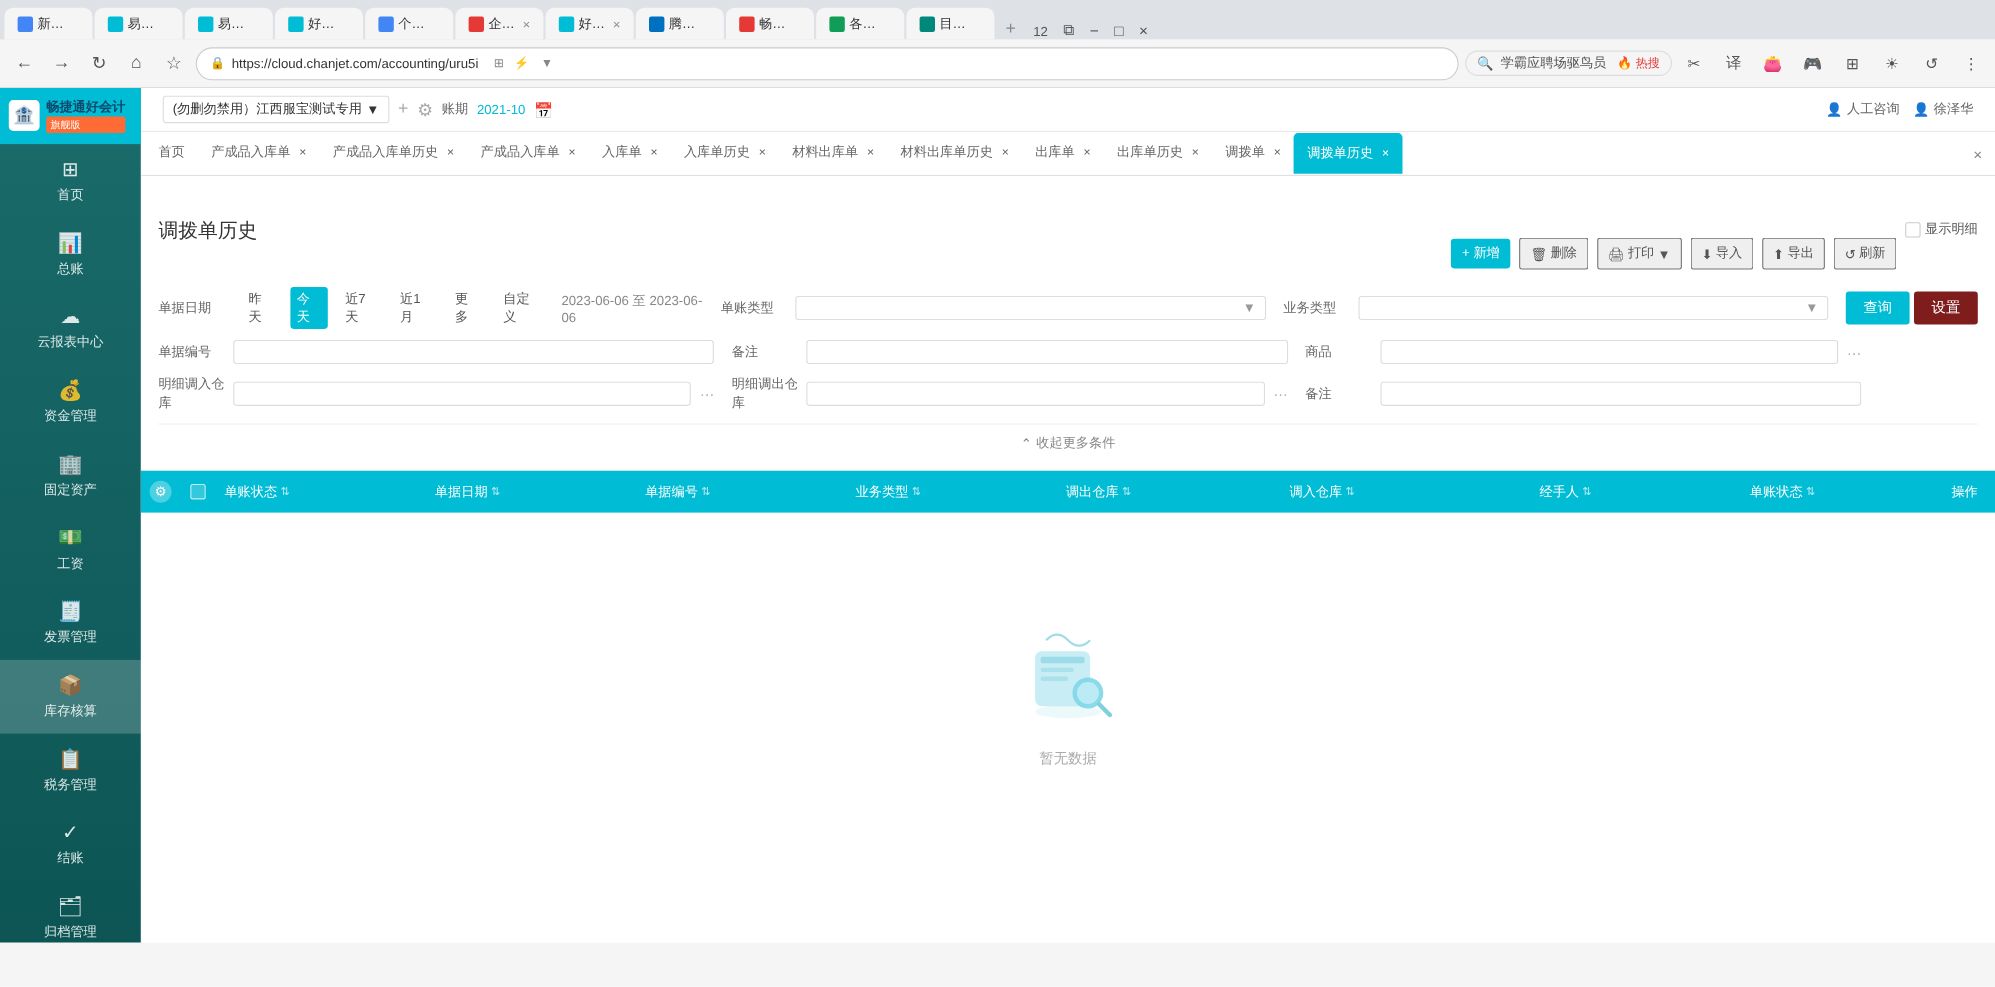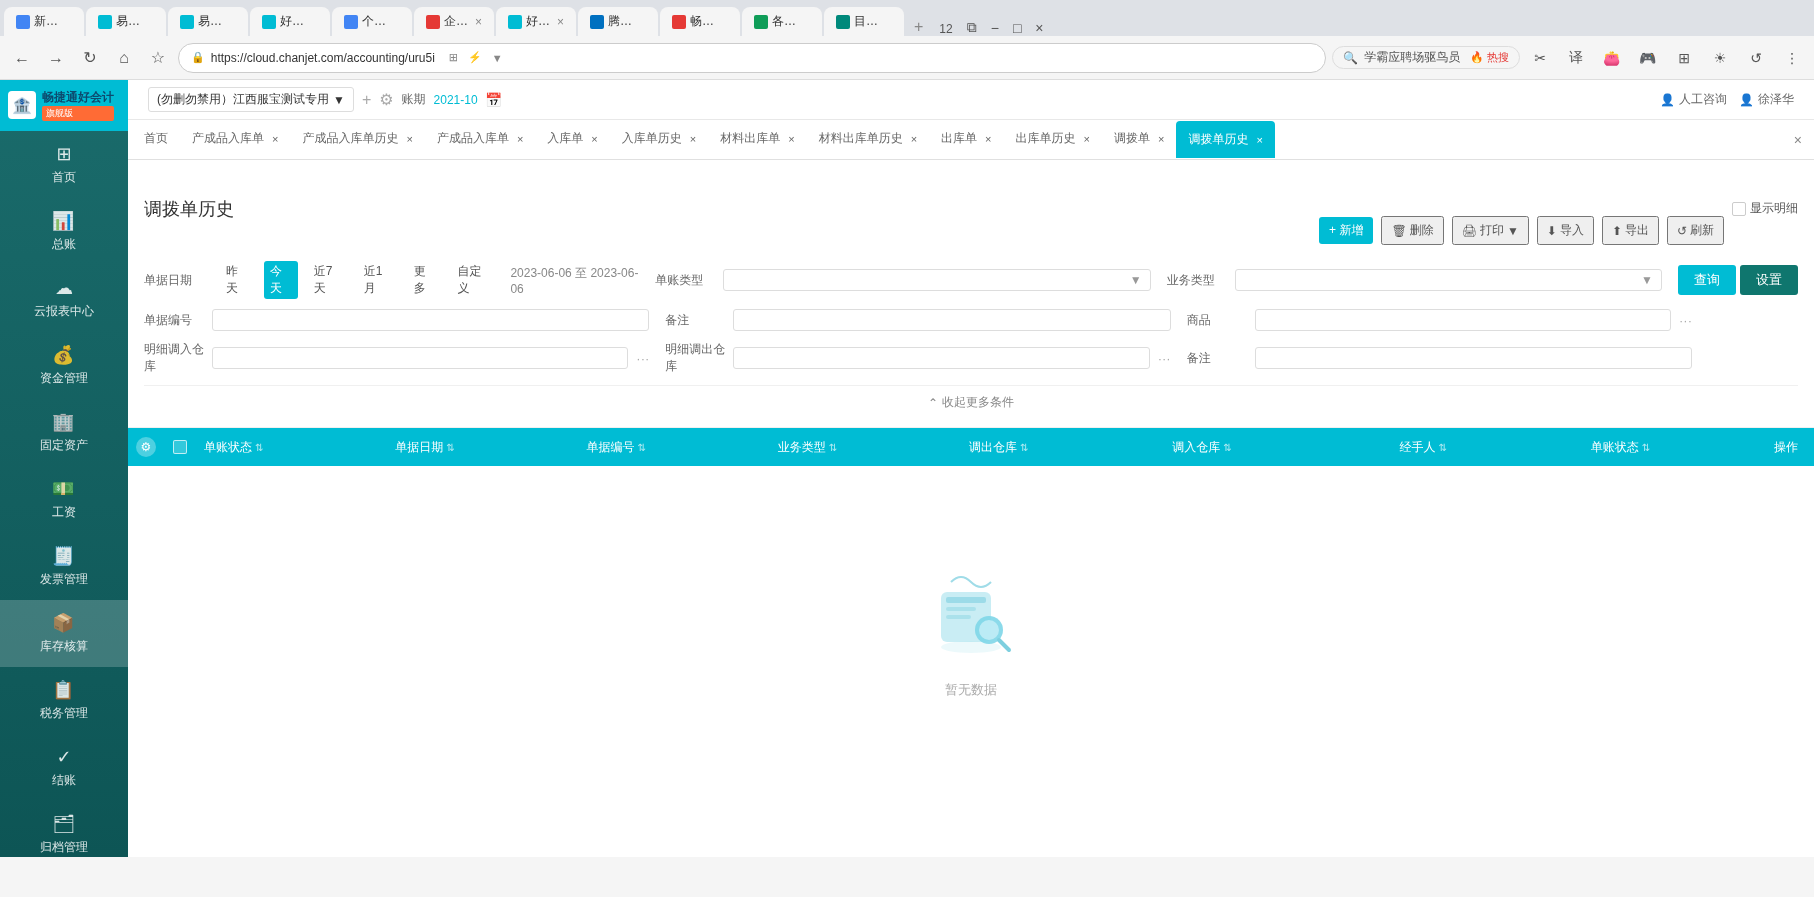--- a/index.html
+++ b/index.html
@@ -56,21 +56,21 @@
     .filter-label { color: #666; font-size: 12px; width: 60px; flex-shrink: 0; }
     .filter-date-btns { display: flex; align-items: center; gap: 10px; }
     .date-btn { font-size: 12px; color: #555; cursor: pointer; padding: 2px 6px; border-radius: 3px; }
     .date-btn.active { background: #00bcd4; color: #fff; border-radius: 3px; }
     .date-range { font-size: 12px; color: #888; margin-left: 4px; }
     .filter-select { display: flex; align-items: center; border: 1px solid #ddd; border-radius: 3px; padding: 3px 8px; min-width: 200px; font-size: 12px; color: #999; cursor: pointer; }
     .filter-input { border: 1px solid #ddd; border-radius: 3px; padding: 3px 8px; min-width: 200px; font-size: 12px; color: #999; }
     .filter-ellipsis { color: #aaa; cursor: pointer; }
     .collapse-btn { display: flex; align-items: center; gap: 4px; color: #888; font-size: 12px; cursor: pointer; padding: 4px 0; }
     .query-btn { background: #00bcd4; color: #fff; border: none; border-radius: 3px; padding: 6px 16px; font-size: 13px; cursor: pointer; }
-    .settings-btn { background: #0f766e; color: #fff; border: none; border-radius: 3px; padding: 6px 16px; font-size: 13px; cursor: pointer; }
+    .settings-btn { background: #7f1d1d; color: #fff; border: none; border-radius: 3px; padding: 6px 16px; font-size: 13px; cursor: pointer; }
     .query-actions { display: flex; flex-direction: row; gap: 4px; }
 
     
     .table-container { padding: 0; }
     .table-header { background: #00bcd4; display: flex; align-items: center; height: 38px; }
     .th-cell { color: #fff; font-size: 12px; padding: 0 8px; display: flex; align-items: center; gap: 3px; cursor: pointer; }
     .th-cell.icon-cell { width: 36px; justify-content: center; }
     .th-cell.check-cell { width: 32px; justify-content: center; }
     .th-sort { font-size: 10px; color: rgba(255,255,255,0.7); }
     .th-ops { margin-left: auto; padding-right: 16px; color: #fff; font-size: 12px; }

